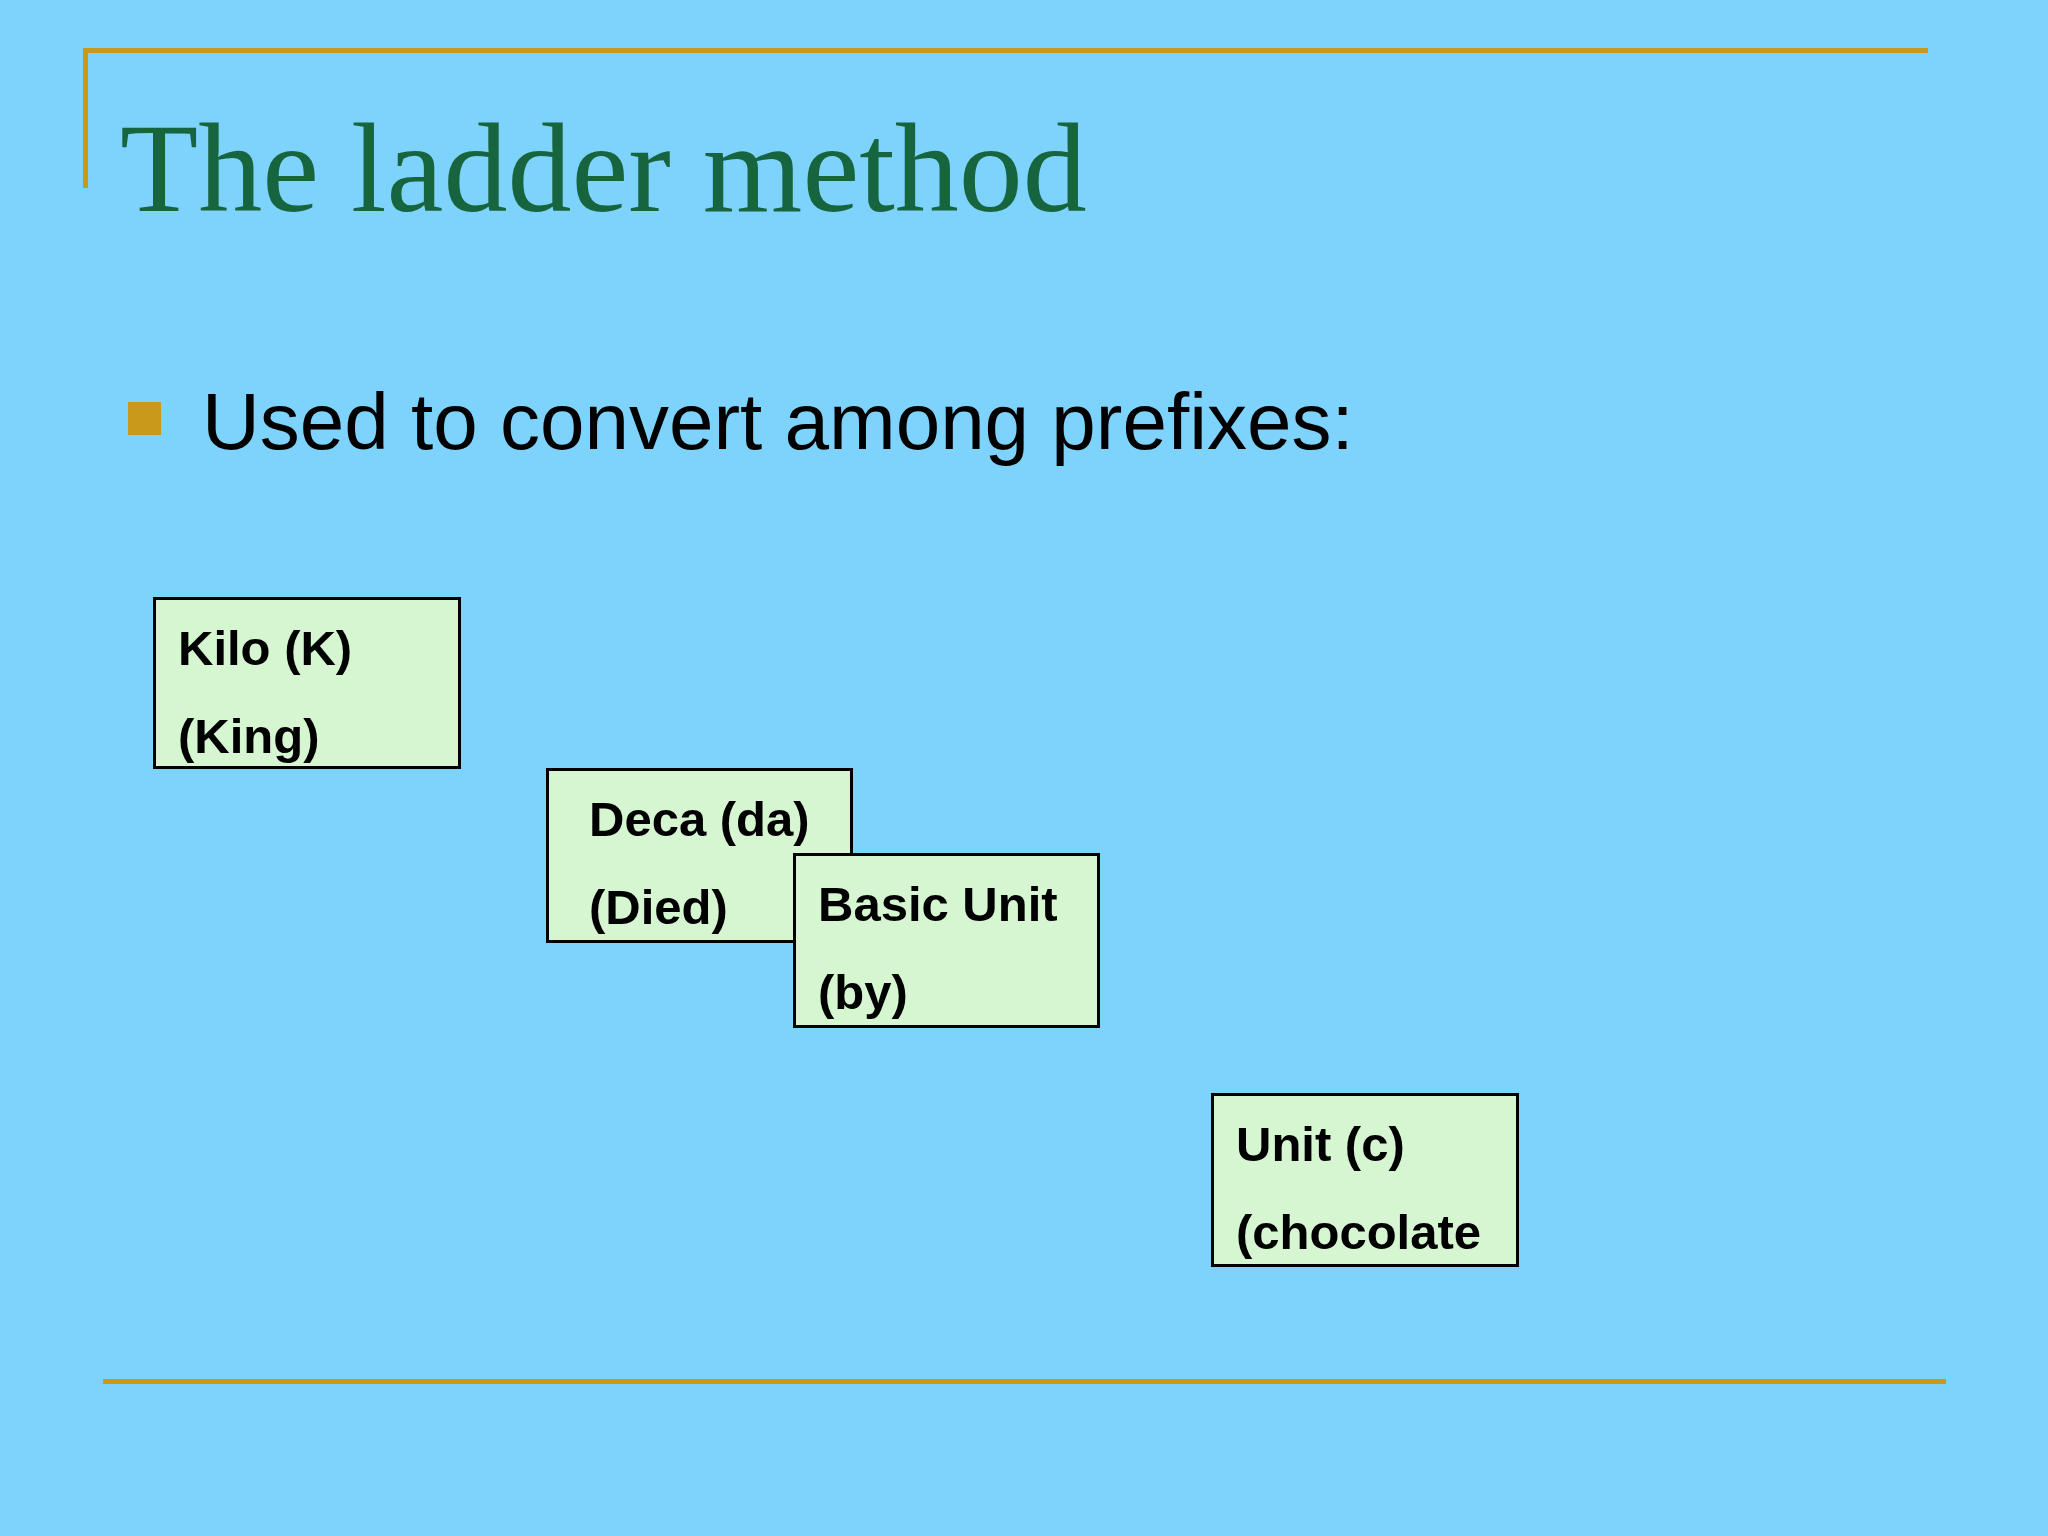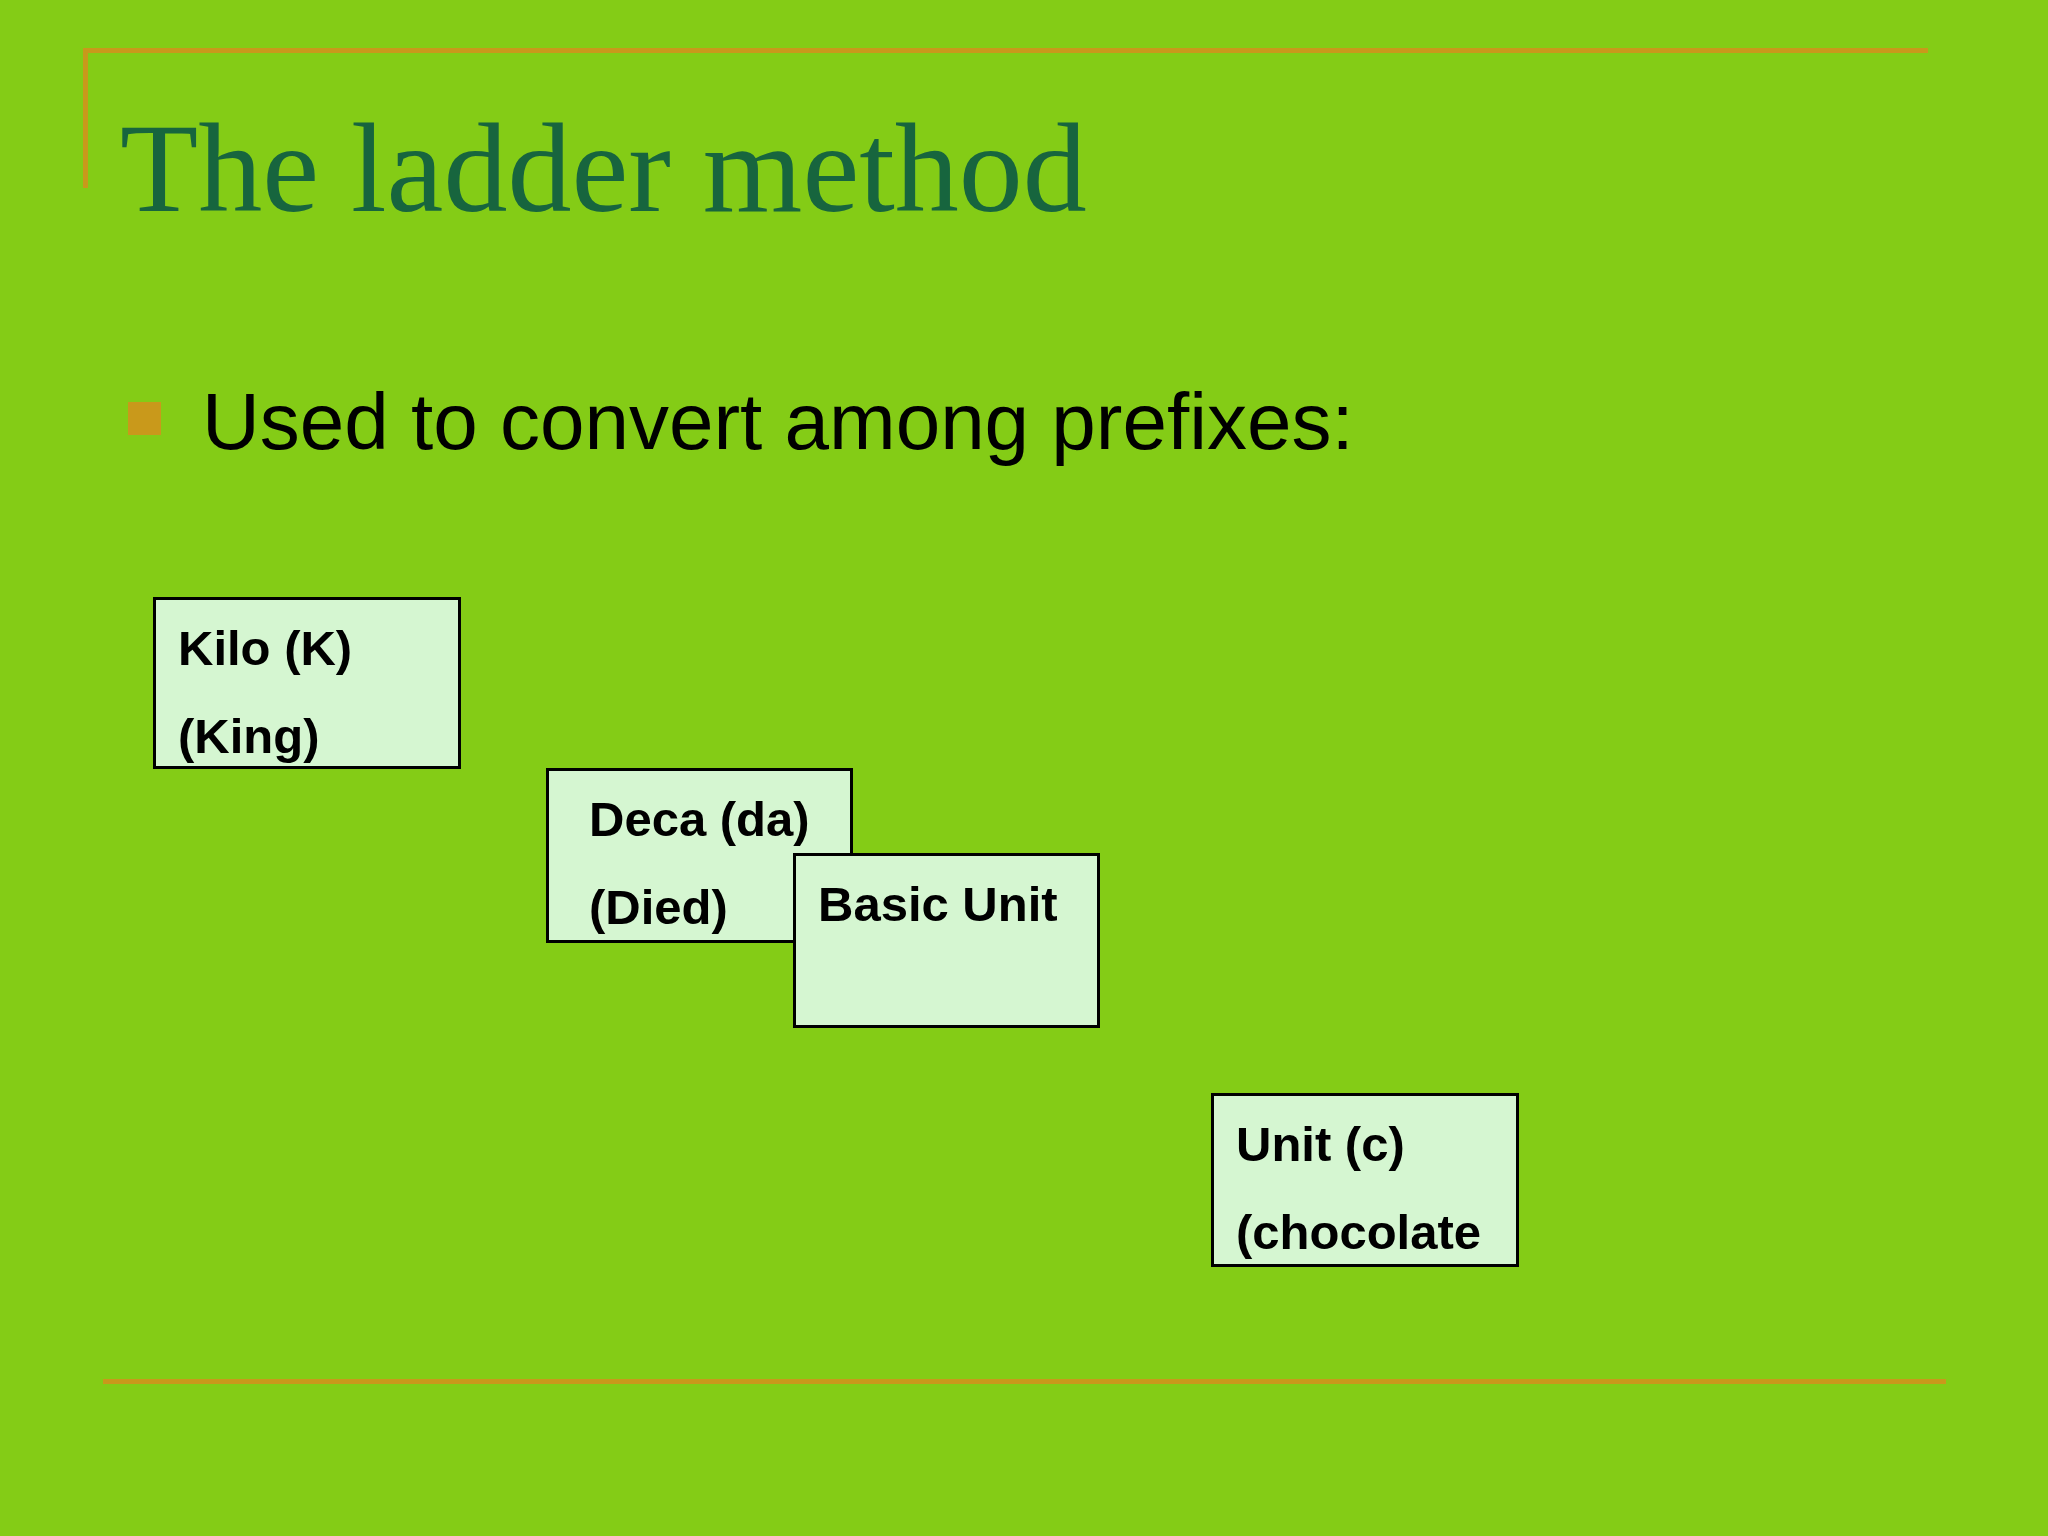--- a/index.html
+++ b/index.html
@@ -1,20 +1,20 @@
 <!DOCTYPE html>
 <html><head>
 <meta charset="utf-8">
 <style>
   html, body { margin: 0; padding: 0; background: #ffffff; }
   .slide {
     position: relative;
     width: 2048px;
     height: 1536px;
-    background: #84cc16;
+    background: #7dd3fc;
     overflow: hidden;
     font-family: "Liberation Sans", sans-serif;
   }
   .gold-line { position: absolute; background: var(--gold, #C9991B); }
   .top-line    { left: 85px;  top: 48px;   width: 1843px; height: 5px; }
   .left-line   { left: 83px;  top: 48px;   width: 5px;    height: 140px; }
   .bottom-line { left: 103px; top: 1379px; width: 1843px; height: 5px; }
 
   .title {
     position: absolute;
@@ -81,19 +81,20 @@
       <div class="ladder-box" style="left: 153px; top: 581px; width: 308px; height: 172px; z-index: 1; margin-top: 16px;">
         <span class="box-line">Kilo (K)</span>
         <span class="box-line">(King)</span>
       </div>
       <div class="ladder-box" style="left: 546px; top: 768px; width: 307px; height: 175px; z-index: 3; padding-left: 40px;">
         <span class="box-line">Deca (da)</span>
         <span class="box-line">(Died)</span>
       </div>
       <div class="ladder-box" style="left: 793px; top: 853px; width: 307px; height: 175px; z-index: 4;">
         <span class="box-line">Basic Unit</span>
+        <span class="box-line">(by)</span>
       </div>
       <div class="ladder-box" style="left: 1211px; top: 1093px; width: 308px; height: 174px; z-index: 6;">
         <span class="box-line">Unit (c)</span>
         <span class="box-line">(chocolate</span>
       </div>
     </div>
 </div>
 
 </body></html>

